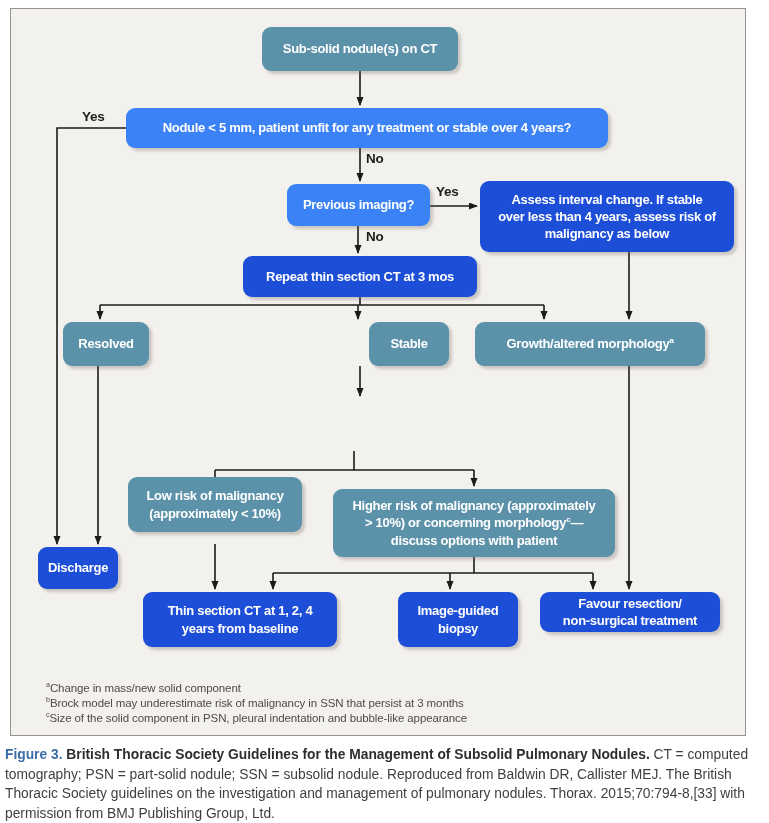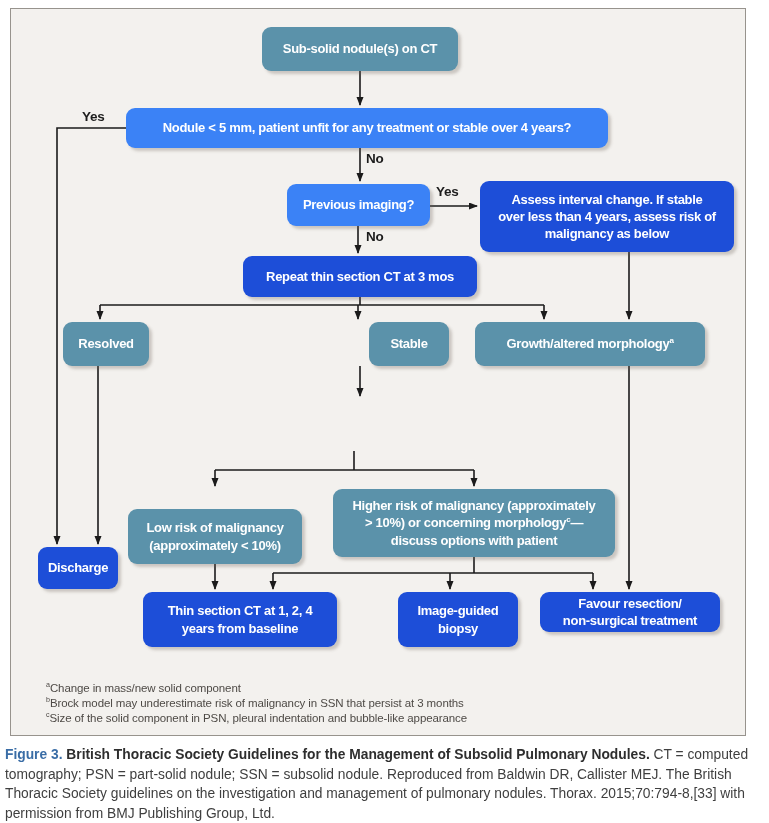--- a/index.html
+++ b/index.html
@@ -149,21 +149,21 @@
 
   <div class="node blue" style="left:321px;top:322px;width:80px;height:44px;margin-left:48px;">
     <span class="line">Stable</span>
   </div>
 
   <div class="node blue" style="left:475px;top:322px;width:230px;height:44px;">
     <span class="line"><span>Growth/altered morphology</span><sup>a</sup></span>
   </div>
 
 
-  <div class="node blue" style="left:128px;top:509px;width:174px;height:55px;">
+  <div class="node blue" style="left:128px;top:477px;width:174px;height:55px;">
     <span class="line">Low risk of malignancy</span>
     <span class="line">(approximately &lt; 10%)</span>
   </div>
 
   <div class="node blue" style="left:333px;top:489px;width:282px;height:68px;">
     <span class="line">Higher risk of malignancy (approximately</span>
     <span class="line"><span>&gt; 10%) or concerning morphology</span><sup>c</sup><span>—</span></span>
     <span class="line">discuss options with patient</span>
   </div>
 

